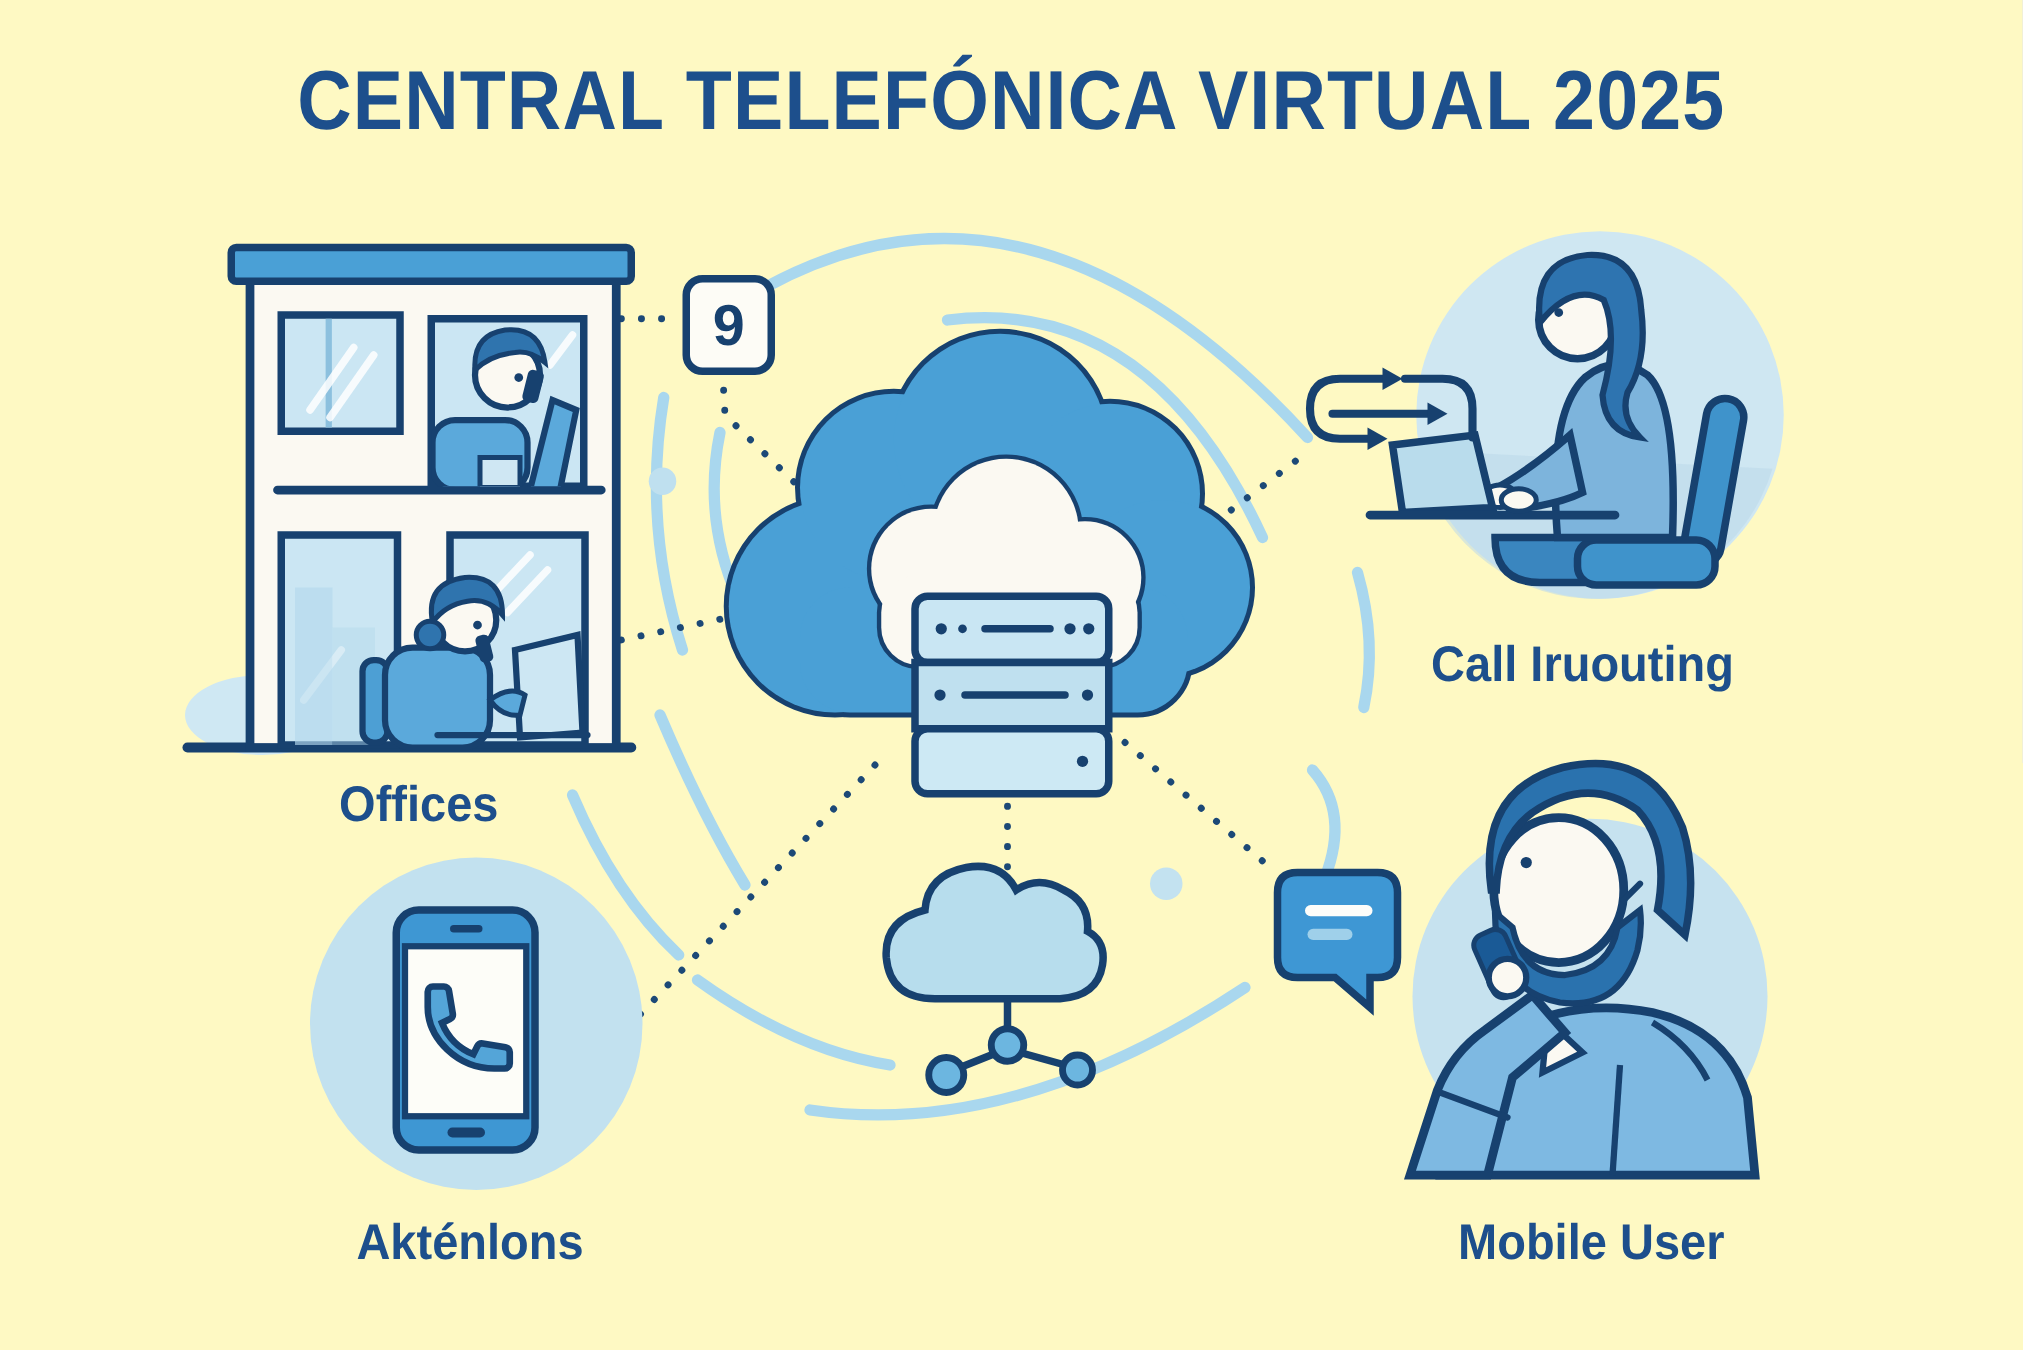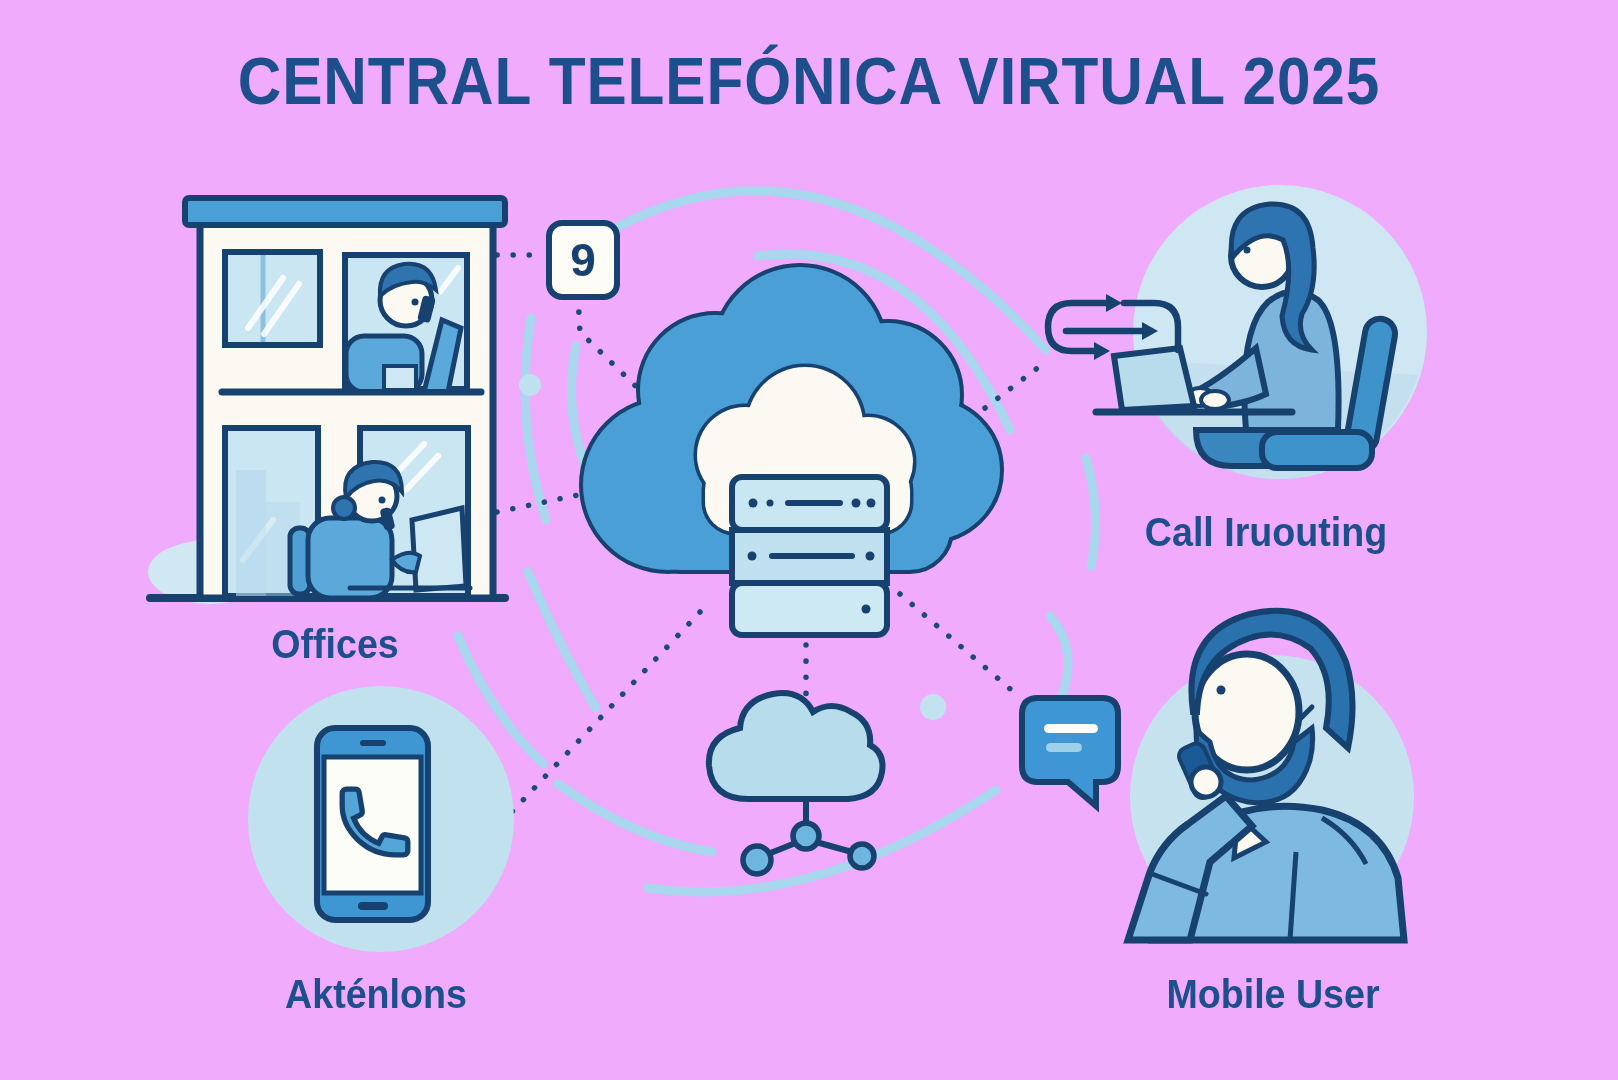--- a/index.html
+++ b/index.html
@@ -1,18 +1,18 @@
 <!DOCTYPE html>
 <html><head>
 <meta charset="utf-8">
 <style>
   html,body{margin:0;padding:0;background:#e8e8e8;}
   .canvas{
     position:relative;width:1618px;height:1080px;overflow:hidden;
-    background:#f0abfc;
+    background:#fef9c3;
     font-family:"Liberation Sans", sans-serif;
   }
   .artwork{position:absolute;left:0;top:0;}
   .page-title{
     position:absolute;left:809px;top:42px;width:1500px;
     transform:translateX(-50%) scaleX(.90);transform-origin:center top;
     text-align:center;font-size:67px;font-weight:bold;letter-spacing:1px;
     color:#1d4f8c;white-space:nowrap;
   }
   .node-label{

